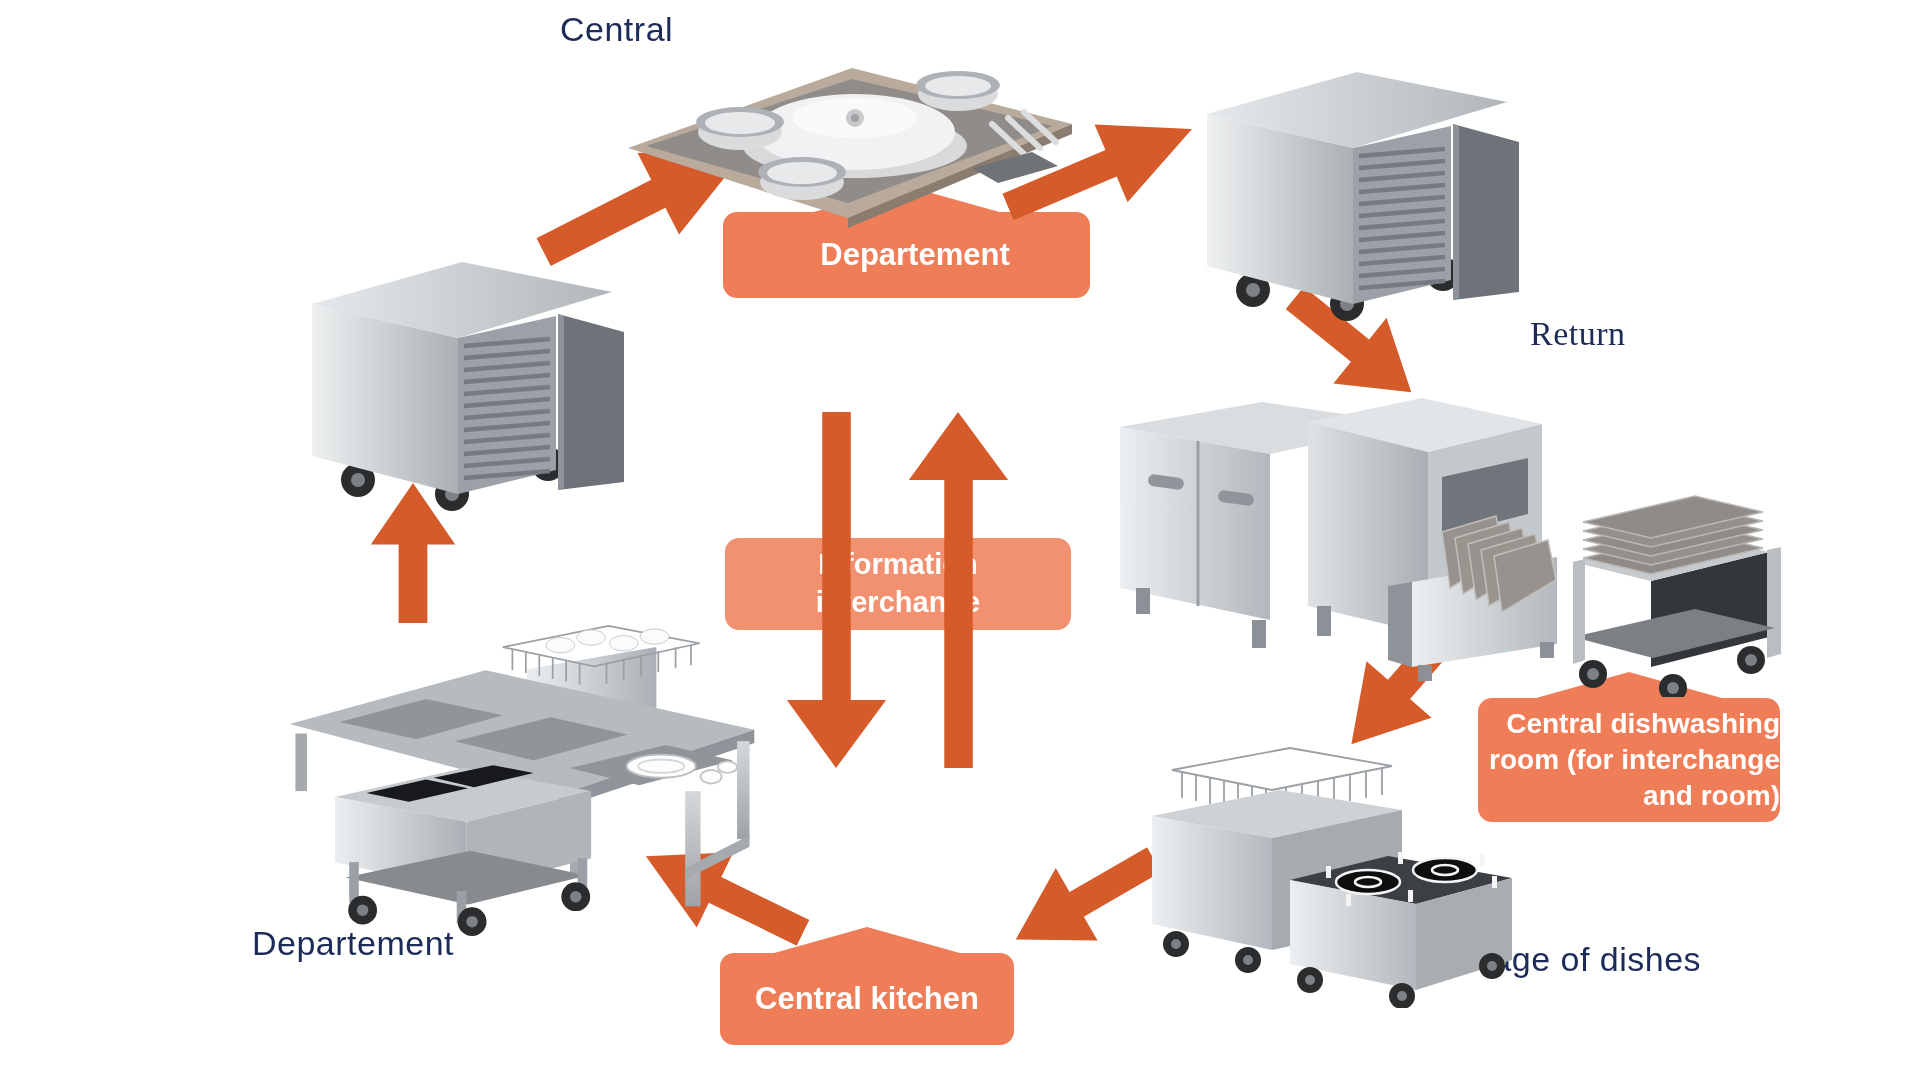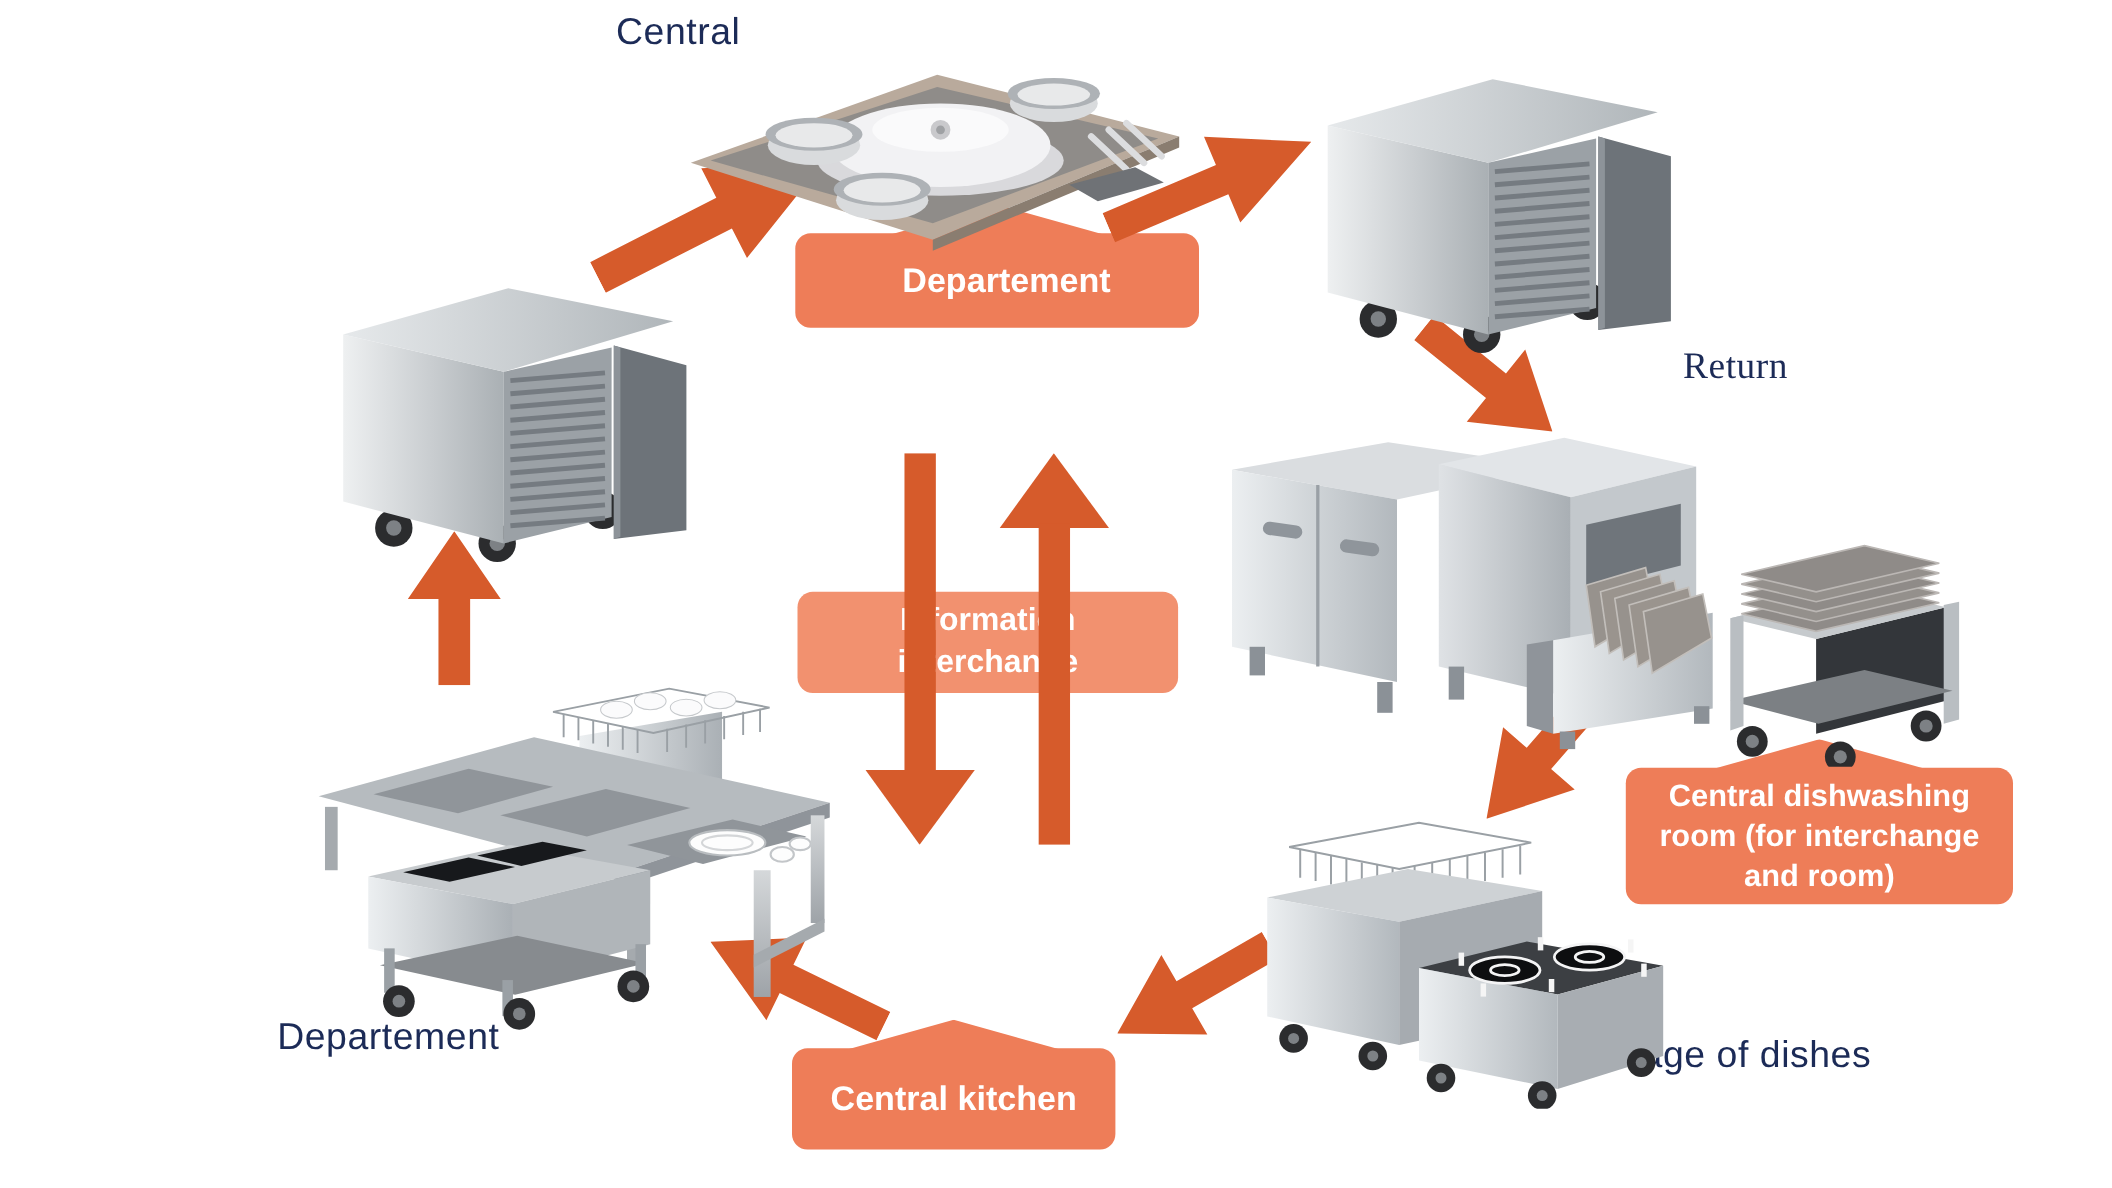--- a/index.html
+++ b/index.html
@@ -41,21 +41,21 @@
 
   <div class="nlabel" style="left:1428px;top:938px;">Storage of dishes</div>
 
   <div class="nlabel" style="left:252px;top:922px;">Departement</div>
 
   <div class="obox" style="left:723px;top:212px;width:350px;height:86px;font-size:31px;padding-left:17px;">
     <div class="bump"></div>
     <span class="boxtext">Departement</span>
   </div>
 
-  <div class="obox" style="left:1478px;top:698px;width:352px;height:124px;font-size:28px;line-height:1.28;">
+  <div class="obox" style="left:1478px;top:698px;width:302px;height:124px;font-size:28px;line-height:1.28;align-items:flex-end;">
     <div class="bump"></div>
     <span class="boxtext">Central dishwashing</span>
     <span class="boxtext">room (for interchange</span>
     <span class="boxtext">and room)</span>
   </div>
 
   <div class="obox" style="left:720px;top:953px;width:294px;height:92px;font-size:31px;">
     <div class="bump"></div>
     <span class="boxtext">Central kitchen</span>
   </div>

